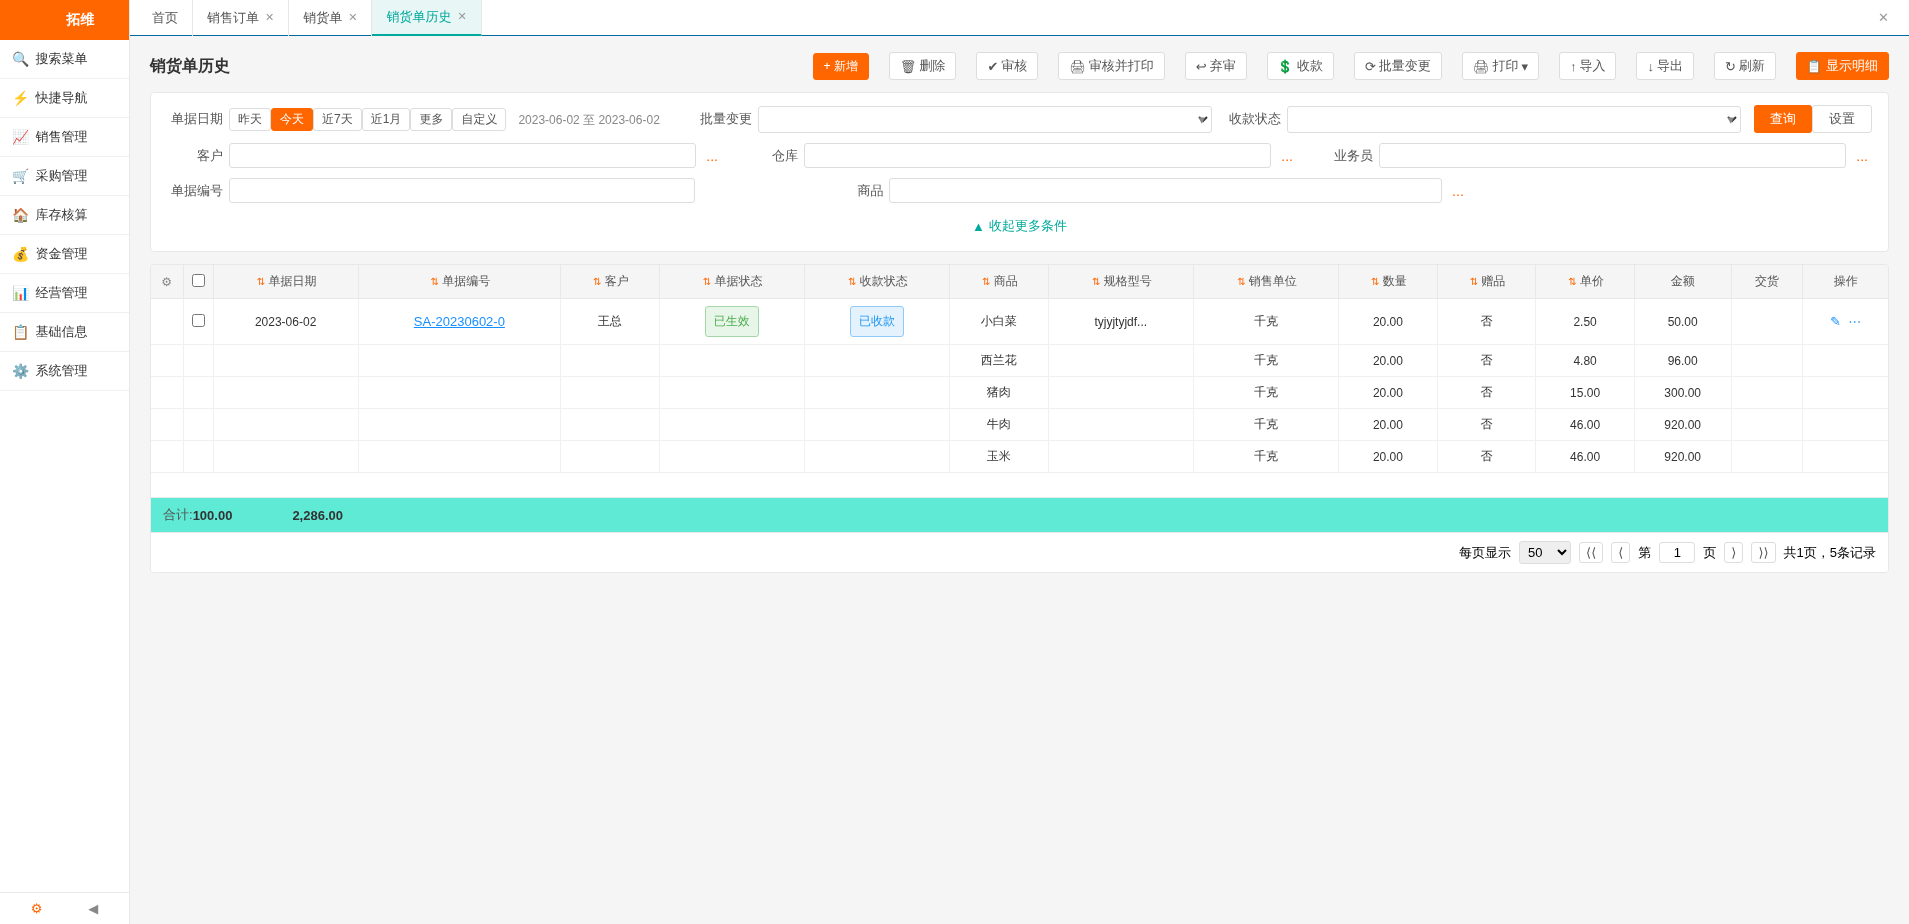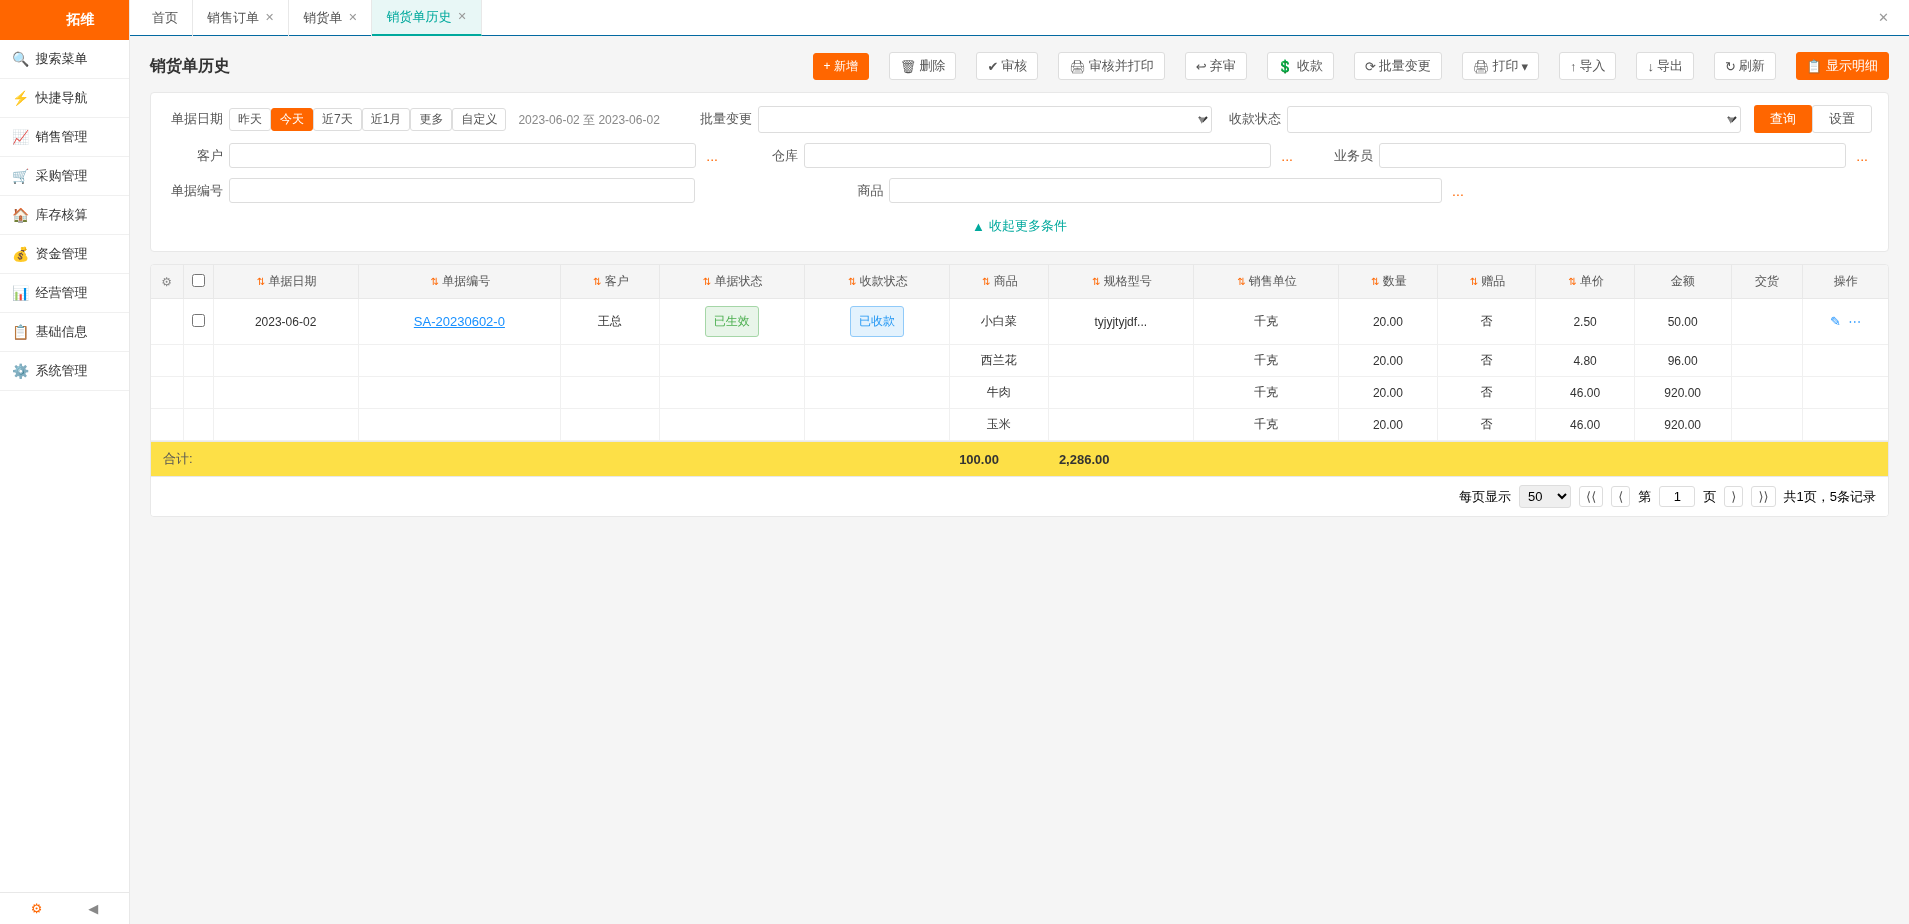--- a/index.html
+++ b/index.html
@@ -272,24 +272,25 @@
     }
     .status-active { background: #e8f5e9; color: #4caf50; border: 1px solid #a5d6a7; }
     .status-paid { background: #e3f2fd; color: #2196f3; border: 1px solid #90caf9; }
     .link-text { color: #1890ff; cursor: pointer; text-decoration: underline; }
     .table-settings-col { width: 32px; text-align: center; cursor: pointer; color: #888; }
 
     
     .table-footer {
       display: flex;
       align-items: center;
-      justify-content: space-between;
-      background: #fde047;
+      justify-content: flex-start;
+      background: #5eead4;
       border-top: 1px solid #e8e8e8;
       padding: 8px 12px;
+      margin-top: 24px;
     }
     .footer-total { color: #555; font-size: 13px; }
     .footer-values { display: flex; gap: 60px; }
     .footer-val { color: #333; font-weight: bold; }
 
     
     .pagination-bar {
       display: flex;
       align-items: center;
       justify-content: flex-end;
@@ -592,20 +593,41 @@
       </td>
     </tr>
             <tr>
       <td></td>
       <td></td>
       <td></td>
       <td><span class="link-text"></span></td>
       <td></td>
       <td></td>
       <td></td>
+      <td>猪肉</td>
+      <td></td>
+      <td>千克</td>
+      <td>20.00</td>
+      <td>否</td>
+      <td>15.00</td>
+      <td>300.00</td>
+      <td></td>
+      <td>
+        
+        
+      </td>
+    </tr>
+            <tr>
+      <td></td>
+      <td></td>
+      <td></td>
+      <td><span class="link-text"></span></td>
+      <td></td>
+      <td></td>
+      <td></td>
       <td>牛肉</td>
       <td></td>
       <td>千克</td>
       <td>20.00</td>
       <td>否</td>
       <td>46.00</td>
       <td>920.00</td>
       <td></td>
       <td>
         

